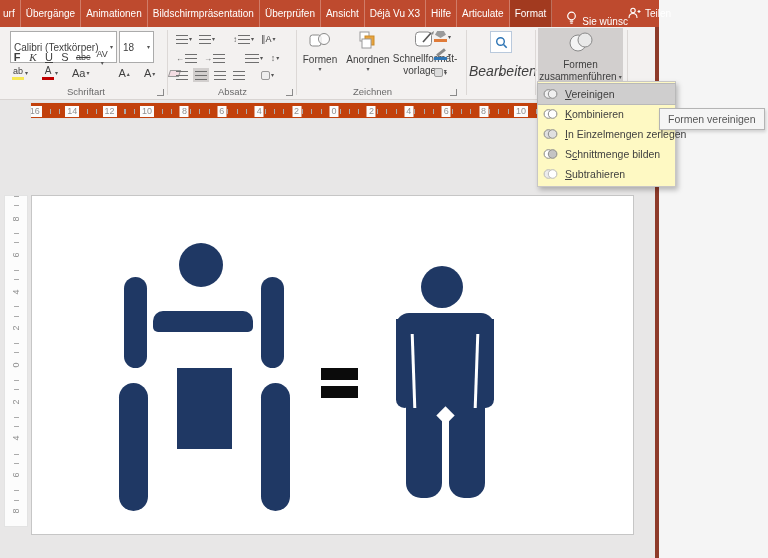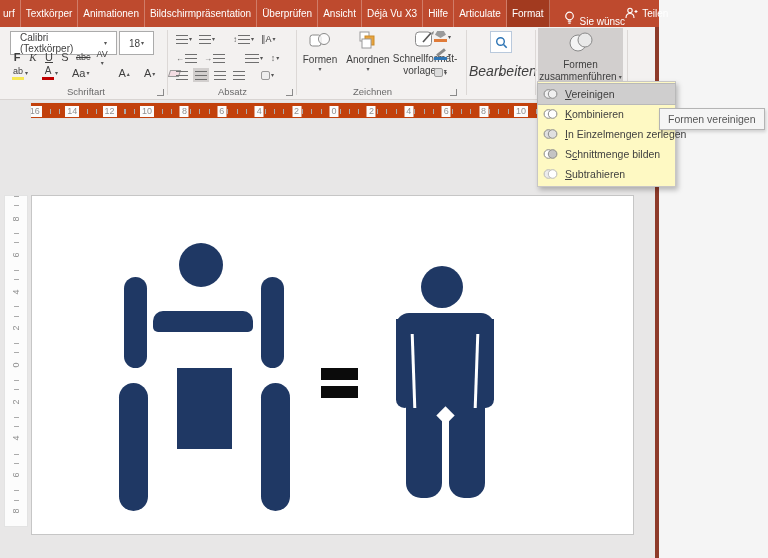--- a/index.html
+++ b/index.html
@@ -23,21 +23,21 @@
 
   
   #ribbon{left:0;top:27px;width:655px;height:73px;background:var(--ribbon-bg);border-bottom:1px solid #D8D4D2;}
   .vsep{position:absolute;top:3px;bottom:4px;width:1px;background:#DCD8D6;}
   .gtitle{position:absolute;bottom:2px;left:0;right:0;text-align:center;font-size:9.5px;color:#6a6a6a;}
   .launcher{position:absolute;bottom:3px;right:2px;width:7px;height:7px;border-left:1px solid #8a8a8a;border-bottom:1px solid #8a8a8a;transform:rotate(-90deg);}
   .caret{font-size:6px;color:#555;line-height:1;}
   .rbtn{display:inline-flex;align-items:center;justify-content:center;gap:1px;height:14px;min-width:14px;padding:0 2px;cursor:default;}
   .rbtn.pressed{background:var(--pressed);}
   .mlines{width:12px;height:9px;background:repeating-linear-gradient(to bottom,#6f6f6f 0 1px,transparent 1px 4px);}
-  .combo{background:#fff;border:1px solid #ABABAB;height:24px;display:flex;align-items:center;font-size:10px;padding:0 9px;justify-content:space-between;}
+  .combo{background:#fff;border:1px solid #ABABAB;height:32px;display:flex;align-items:center;font-size:10px;padding:0 3px;justify-content:space-between;}
 
   
   #g-font{left:6px;top:0;width:160px;height:100%;}
   #g-font .row1{position:absolute;left:4px;top:4px;display:flex;gap:2px;}
   #g-font .row2{position:absolute;left:4px;top:23px;display:flex;gap:2px;align-items:center;}
   #g-font .row3{position:absolute;left:4px;top:39px;display:flex;gap:10px;align-items:center;}
   .colorbar{display:flex;flex-direction:column;align-items:center;line-height:1;}
   .colorbar .bar{width:12px;height:3px;margin-top:1px;}
   .eraser{width:11px;height:7px;background:#F3DCE2;border:1px solid #999;transform:skewX(-18deg);}
 
@@ -118,21 +118,21 @@
   #tooltip{left:659px;top:108px;background:#F5F5F5;border:1px solid #B4B4B4;padding:4px 8px;font-size:10.5px;color:#565656;z-index:30;white-space:nowrap;box-shadow:1px 2px 3px rgba(0,0,0,.15);}
 
   svg{overflow:visible;}
 </style>
 </head>
 <body>
 
 <div class="abs" id="tabbar">
   <div id="tabs" style="display:flex;justify-content:center;">
       <div class="tab">urf</div>
-      <div class="tab">Textkörper</div>
+      <div class="tab">Übergänge</div>
       <div class="tab">Animationen</div>
       <div class="tab">Bildschirmpräsentation</div>
       <div class="tab">Überprüfen</div>
       <div class="tab">Ansicht</div>
       <div class="tab">Déjà Vu X3</div>
       <div class="tab">Hilfe</div>
       <div class="tab">Articulate</div>
       <div class="tab active">Format</div>
     </div>
   <div id="tellme">

